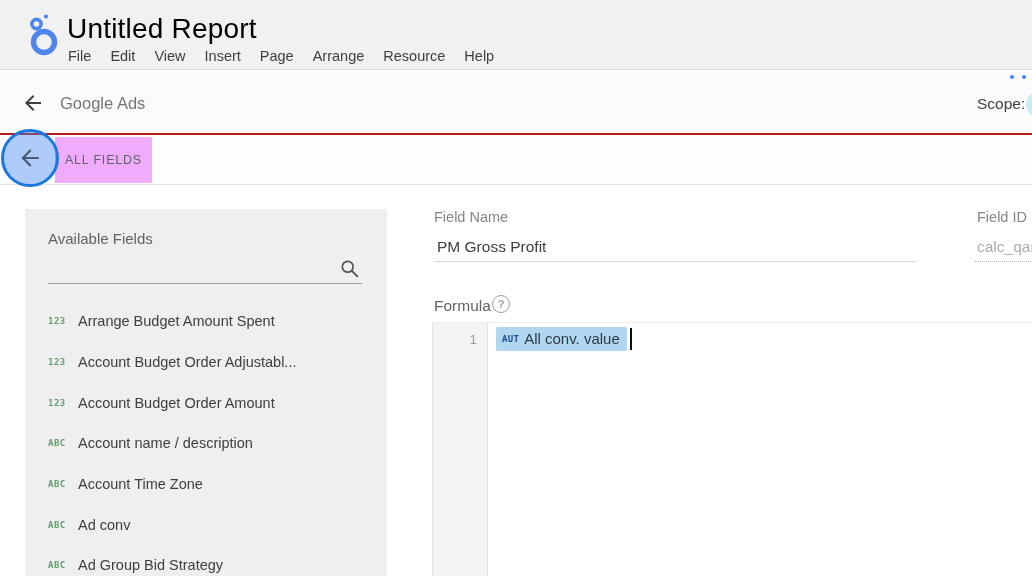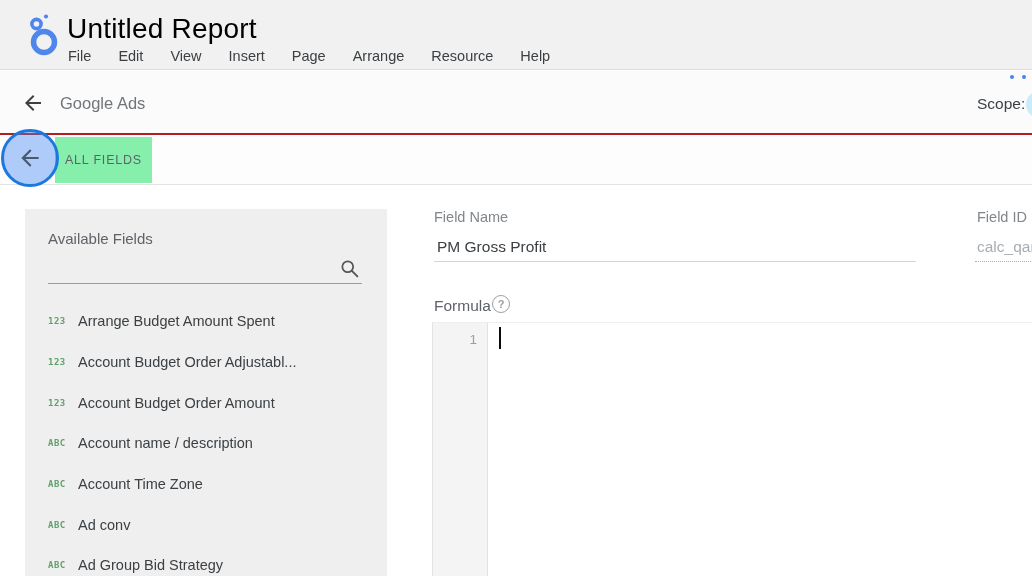--- a/index.html
+++ b/index.html
@@ -6,40 +6,40 @@
   html,body { width:1032px; height:576px; }
   body { font-family:"Liberation Sans", sans-serif; background:#fff; overflow:hidden; }
   #app { position:relative; width:1032px; height:576px; background:#fff; overflow:hidden; }
 
   
   .header { position:absolute; left:0; top:0; width:1032px; height:70px;
             background:#f1f1f2; border-bottom:1px solid #dcdcdc; }
   .logo { position:absolute; left:21px; top:11px; width:46px; height:48px; cursor:pointer; }
   .report-title { position:absolute; left:67px; top:13px; font-size:28px; font-weight:500;
                   color:#000000; letter-spacing:.2px; }
-  .menubar { position:absolute; left:68px; top:48px; display:flex; gap:27px; }
+  .menubar { position:absolute; left:68px; top:48px; display:flex; gap:19px; }
   .menu-item { font-size:14.5px; color:#3c4043; cursor:pointer; }
 
   
   .ds-bar { position:absolute; left:0; top:71px; width:1032px; height:64px;
             background:#fbfbfc; border-bottom:2px solid #b91c1c; }
   .back-btn { position:absolute; left:18px; top:17px; width:30px; height:30px; color:#3c4043;
               display:flex; align-items:center; justify-content:center; cursor:pointer; }
   .ds-title { position:absolute; left:60px; top:23px; font-size:16.5px; color:#717579; }
   .scope-label { position:absolute; left:977px; top:24px; font-size:15.5px; color:#3c4043; }
   .scope-pill { position:absolute; left:1026px; top:20px; width:32px; height:27px;
                 border-radius:14px; background:#cbecf7; cursor:pointer; }
   .dot { position:absolute; width:4px; height:4px; border-radius:50%; background:#4285f4; }
   .dot1 { left:1010px; top:4px; } .dot2 { left:1022px; top:4px; }
 
   
   .fields-nav { position:absolute; left:0; top:136px; width:1032px; height:49px;
                 background:#fdfdfd; border-bottom:1px solid #e2e2e2; }
   .all-fields-tab { position:absolute; left:55px; top:1px; width:97px; height:46px;
-                    background:#86efac; display:flex; align-items:center; justify-content:center;
+                    background:#f0abfc; display:flex; align-items:center; justify-content:center;
                     font-size:12.5px; font-weight:500; letter-spacing:.8px; color:#5f6368;
                     cursor:pointer; }
   .click-highlight { position:absolute; left:1px; top:129px; width:58px; height:58px;
                      border-radius:50%; background:rgba(66,133,244,.42);
                      border:3px solid #1c78dd; z-index:5;
                      display:flex; align-items:center; justify-content:center;
                      color:#4a5a6e; cursor:pointer; }
 
   
   .left-panel { position:absolute; left:25px; top:209px; width:362px; height:367px;
@@ -185,18 +185,22 @@
 
   <div class="formula-label">Formula</div>
   <div class="help-icon">?</div>
 
   <div class="formula-editor">
     <div class="gutter">
       <span class="line-no">1</span>
     </div>
     <div class="code-area">
       <div class="code-line">
+        <span class="formula-chip">
+          <span class="chip-type">AUT</span>
+          <span class="chip-label">All conv. value</span>
+        </span>
         <span class="caret"></span>
       </div>
     </div>
   </div>
 
 </div>
 
 </body></html>

